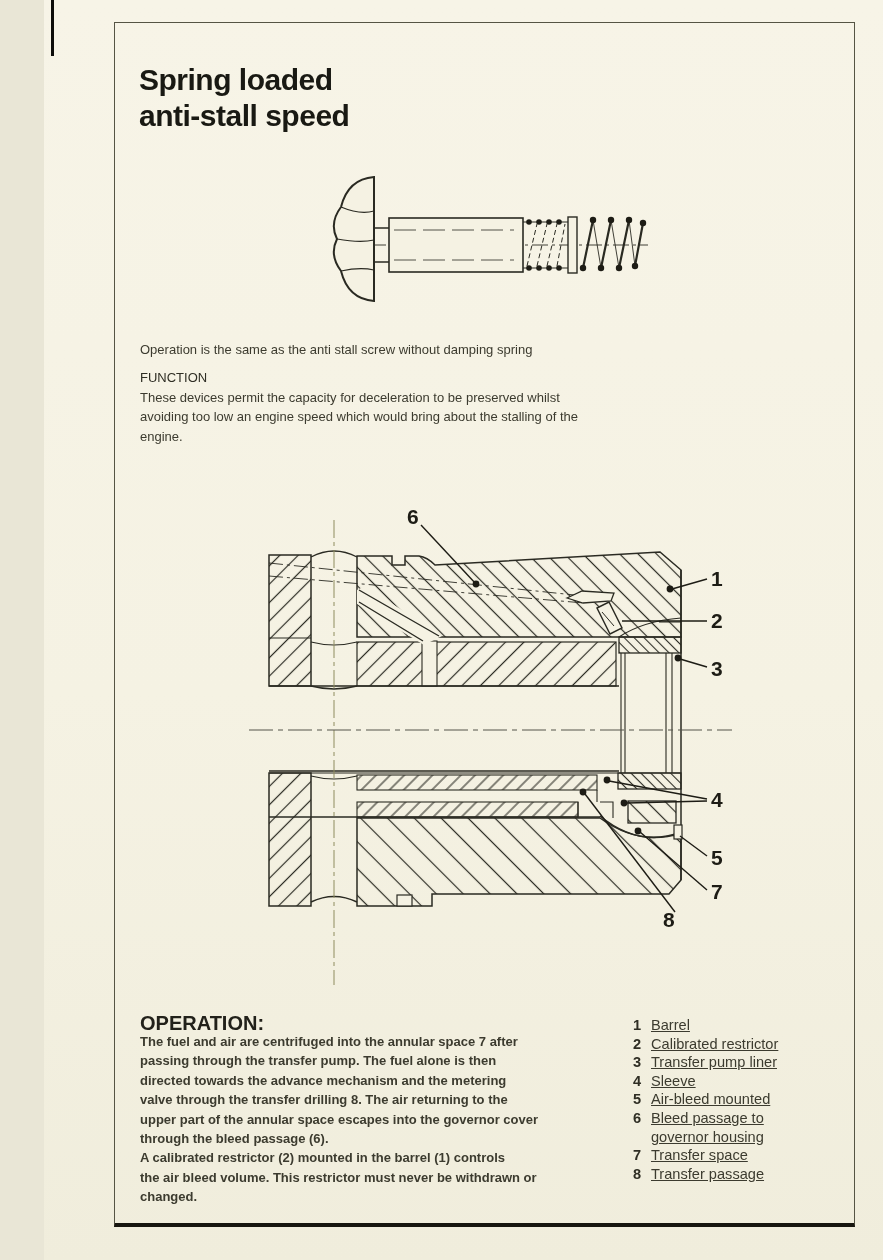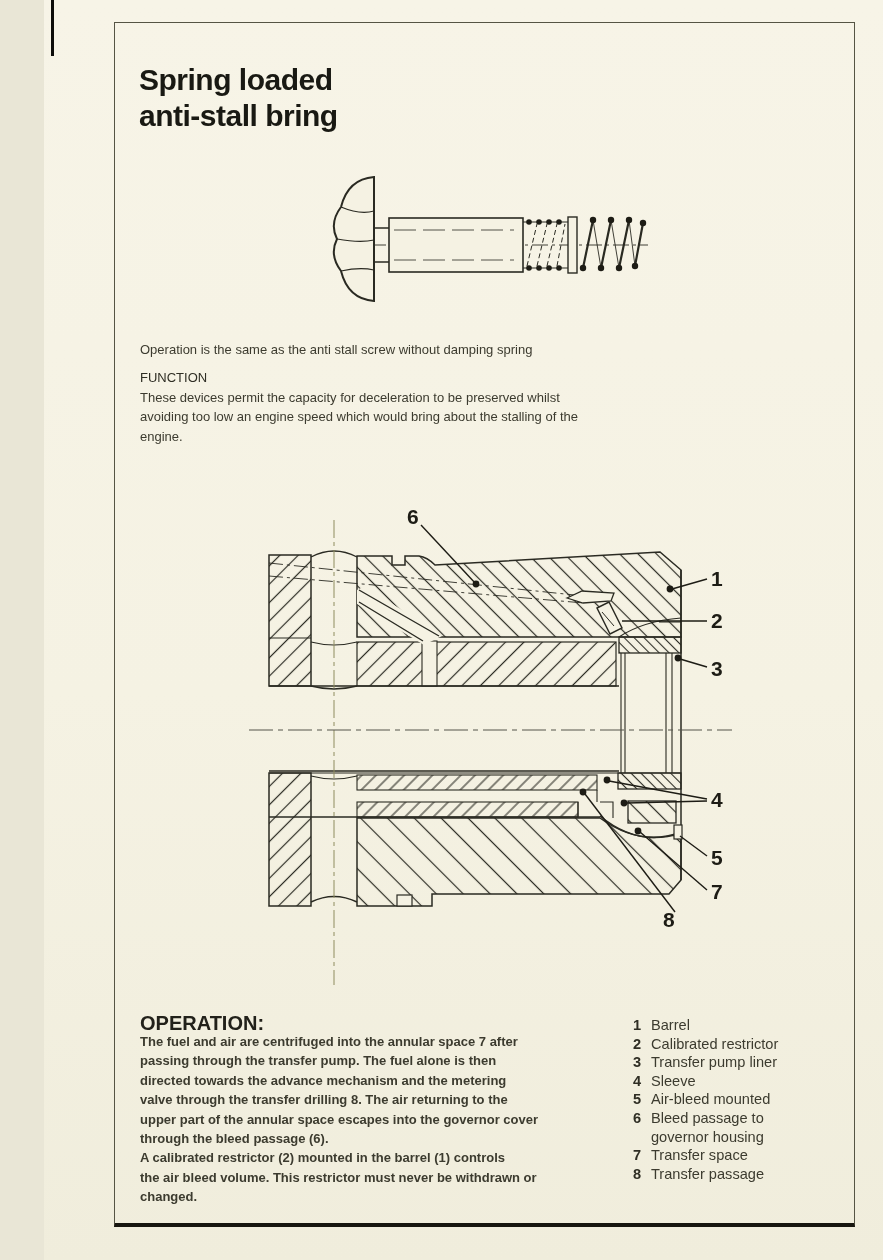--- a/index.html
+++ b/index.html
@@ -23,37 +23,37 @@
   }
   .body-text{font-size:13px;line-height:19.4px;color:#3c3b2f;}
   .intro{position:absolute;left:96px;top:340px;width:560px;}
   .func-head{position:absolute;left:96px;top:368px;font-weight:normal;color:#2f2e24;}
   .func-body{position:absolute;left:96px;top:388px;width:580px;white-space:pre-line;}
   .op-head{position:absolute;left:96px;top:1012px;font-weight:bold;font-size:20px;color:#22211a;}
   .op-body{position:absolute;left:96px;top:1032px;width:470px;white-space:pre-line;font-weight:bold;}
   .legend{position:absolute;left:589px;top:1016px;}
   .lrow{display:flex;font-size:14.6px;line-height:18.6px;}
   .lnum{width:18px;font-weight:bold;color:#2f2e24;flex:0 0 18px;}
-  .llab{white-space:pre-line;}
+  .llab{white-space:pre-line;text-decoration:underline;}
   svg{position:absolute;}
   .screw{left:270px;top:163px;}
   .diagram{left:195px;top:495px;}
   text.callout{font-family:"Liberation Sans","DejaVu Sans",sans-serif;font-size:21px;font-weight:bold;fill:#1d1c15;}
 </style>
 </head>
 <body>
 
 <div class="page">
 
   <div class="edge-mark"></div>
   <div class="frame"></div>
 
   <div class="title">
     <div>Spring loaded</div>
-    <div>anti-stall bring</div>
+    <div>anti-stall speed</div>
   </div>
 
   <svg class="screw" width="340" height="150" viewBox="0 0 340 150">
     <g stroke="#2a2a22" fill="none" stroke-width="1.6">
 
       <path d="M56,82 H334" stroke-width="0.9" stroke-dasharray="16 4 3 4"></path>
 
       <path fill="#f5f2e3" stroke-width="2" d="M60,14 Q34,16 27,44 Q15,60 23,76 Q15,92 27,108 Q34,136 60,138 Z"></path>
       <path d="M27,44 Q46,52 60,48 M23,76 Q46,80 60,77 M27,108 Q46,104 60,107" stroke-width="1.2"></path>
 

